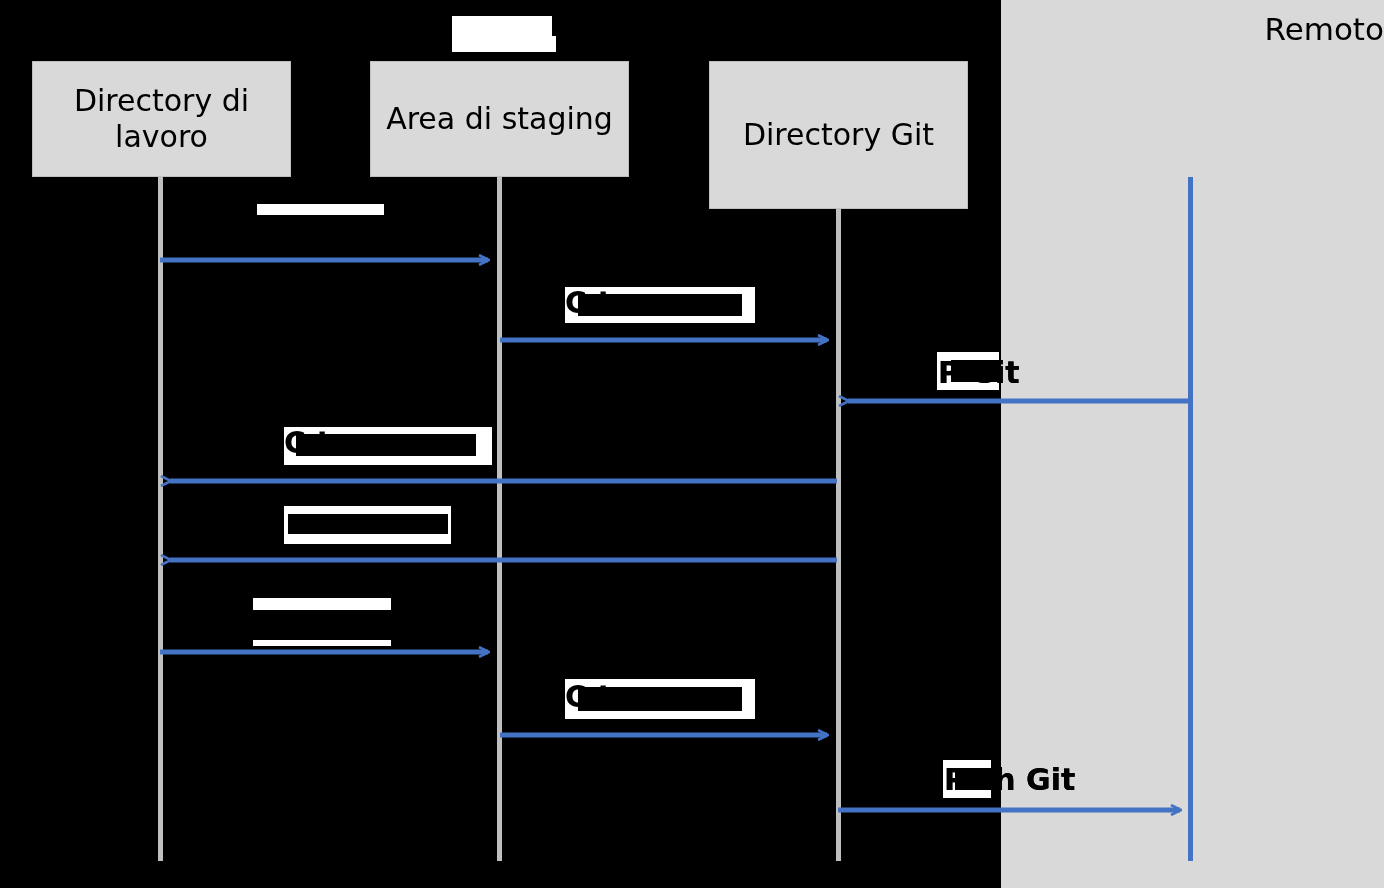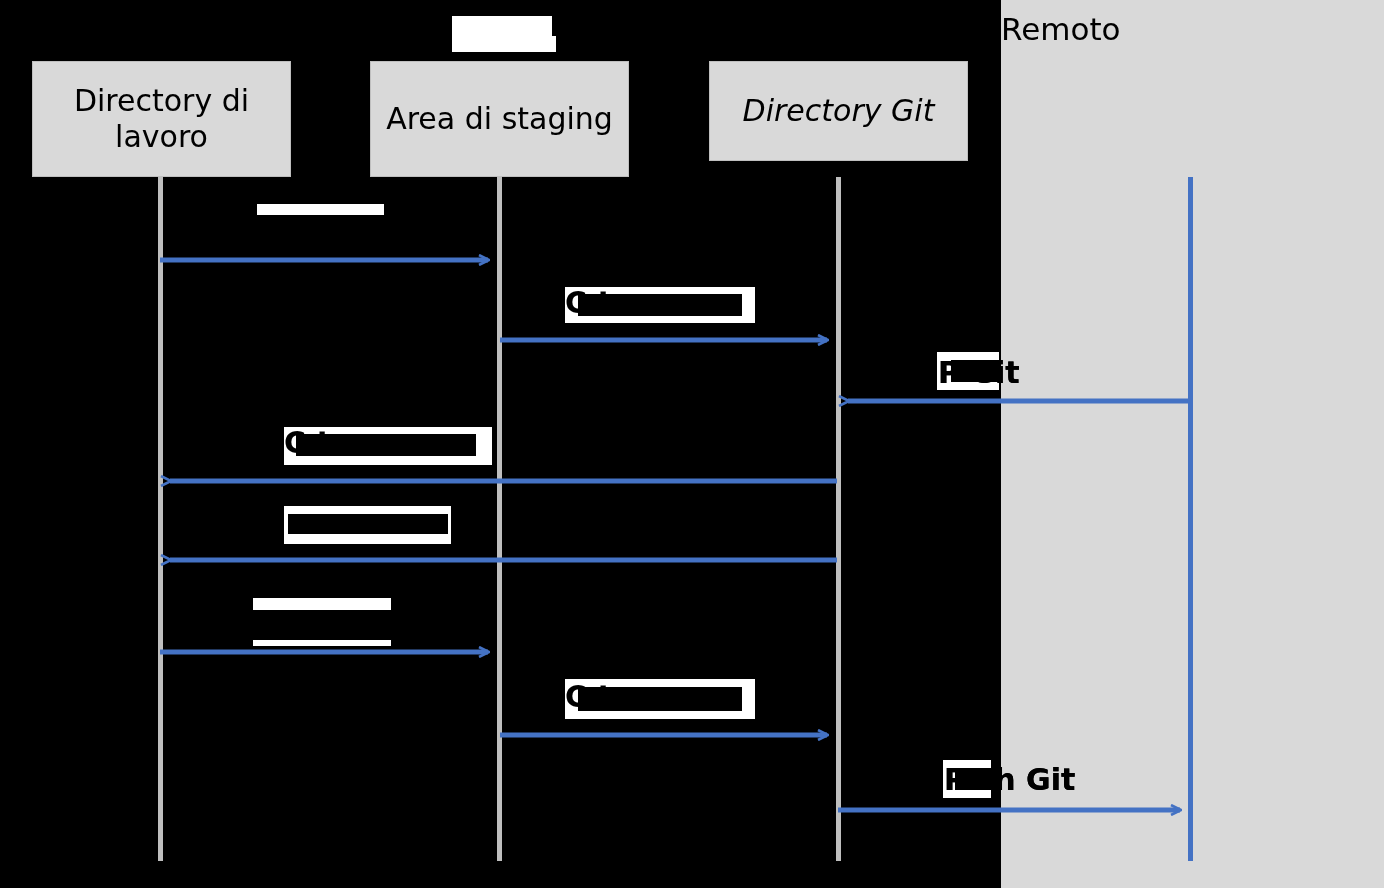--- a/index.html
+++ b/index.html
@@ -24,21 +24,21 @@
     top: 0px;
     width: 383px;
     height: 888px;
     background: #d9d9d9;
   }
   .remote-panel-title {
     position: absolute;
     left: 0;
     top: 12px;
     width: 383px;
-    text-align: left;
+    text-align: right;
     font-size: 31px;
     color: #000000;
     line-height: 1.1;
   }
 
   
   .lifeline {
     position: absolute;
     width: 5px;
     background: #bfbfbf;
@@ -109,21 +109,21 @@
   <div class="lifeline remote-life" style="left:1188px; top:177px; height:684px;"></div>
 
   <div class="actor-box" style="left:370px; top:61px; width:259px; height:116px;">
     <span>Area di staging</span>
   </div>
 
   <div class="actor-box" style="left:32px; top:61px; width:259px; height:116px;">
     <span>Directory di lavoro</span>
   </div>
 
-  <div class="actor-box" style="left:709px; top:61px; width:259px; height:100px;font-style:italic;">
+  <div class="actor-box" style="left:709px; top:61px; width:259px; height:148px;">
     <span>Directory Git</span>
   </div>
 
 
   <svg id="arrows" viewBox="0 0 1384 888">
     <defs>
       <marker id="ahR" markerWidth="12" markerHeight="12" refX="10" refY="6" orient="auto" markerUnits="userSpaceOnUse">
         <path d="M1,1 L11,6 L1,11" fill="none" stroke="#4472c4" stroke-width="2.6" stroke-linecap="butt" stroke-linejoin="miter"></path>
       </marker>
       <marker id="ahL" markerWidth="12" markerHeight="12" refX="2" refY="6" orient="auto" markerUnits="userSpaceOnUse">

